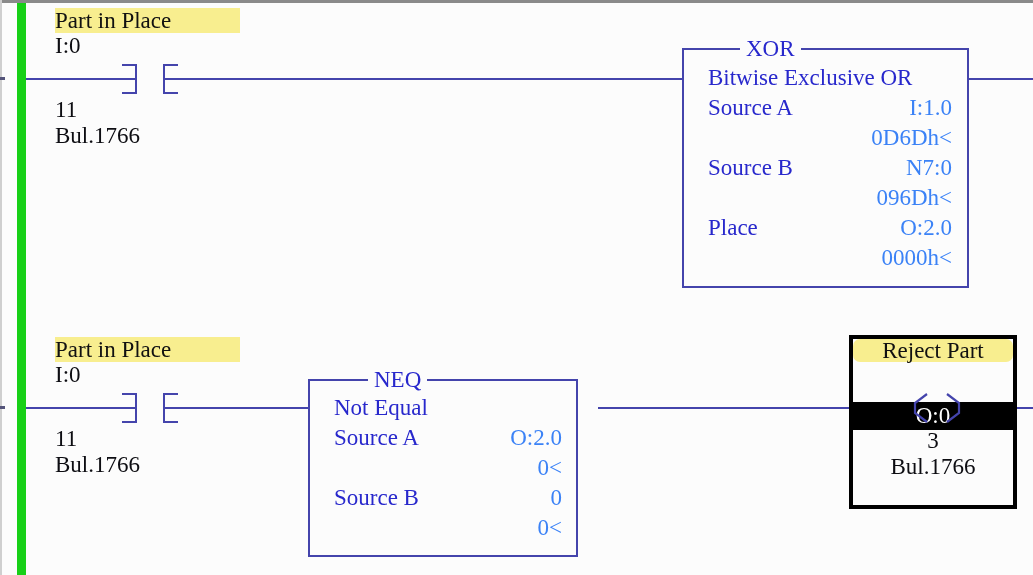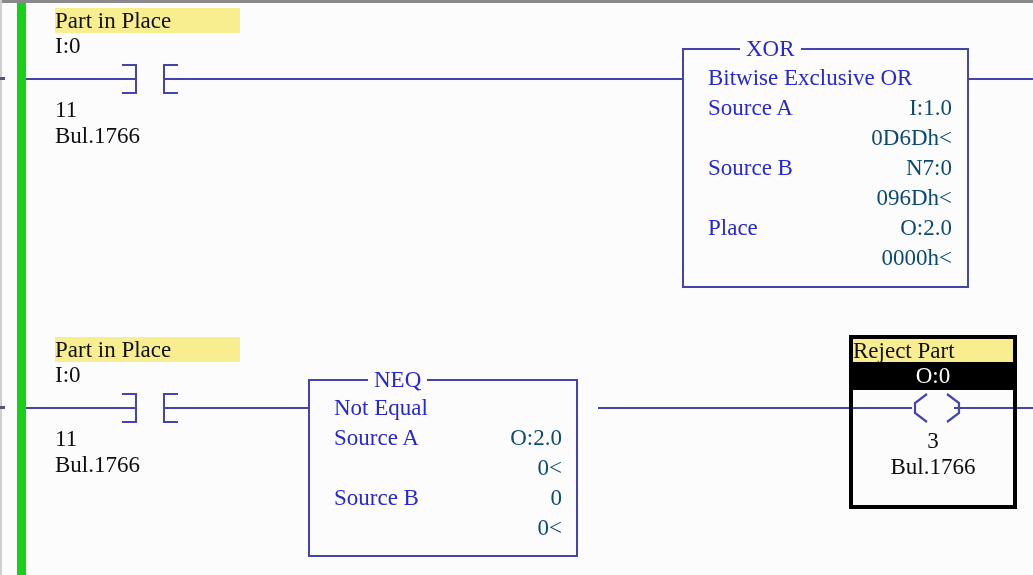--- a/index.html
+++ b/index.html
@@ -26,25 +26,25 @@
   
   .ctr{width:185px;text-align:left;line-height:25px;white-space:nowrap;}
   .comment{background:#f8ee8f;color:#111;}
   
   .block{box-sizing:border-box;border:2px solid #4444ac;background:#fcfcfc;z-index:2;}
   .block .title{position:absolute;top:-14px;background:#fcfcfc;padding:0 6px;
     color:#2828cc;line-height:26px;white-space:nowrap;}
   .block .rows{position:absolute;left:0;right:0;top:0;box-sizing:border-box;width:100%;}
   .row{display:flex;justify-content:space-between;height:30px;line-height:30px;white-space:nowrap;align-items:flex-end;}
   .row .lbl{color:#2828cc;}
-  .row .val{color:#0c4a6e;margin-left:auto;}
+  .row .val{color:#3b82f6;margin-left:auto;}
   
   .ote{box-sizing:border-box;border:4px solid #000;background:transparent;z-index:2;}
-  .ote .band-comment{height:23px;line-height:23px;text-align:left;background:#f8ee8f;color:#111;white-space:nowrap;}
-  .ote .band-addr{height:28px;line-height:27px;text-align:center;background:#000;color:#fff;white-space:nowrap;}
+  .ote .band-comment{height:23px;line-height:23px;text-align:center;background:#f8ee8f;color:#111;white-space:nowrap;border-radius:7px;}
+  .ote .band-addr{height:28px;line-height:27px;text-align:center;background:#000;color:#fff;white-space:nowrap;margin-top:40px;}
   .ote .ctr2{position:absolute;left:0;width:160px;text-align:center;line-height:25px;}
   svg{display:block;}
 </style>
 </head>
 <body>
 
 <div class="screen">
 
   <div class="abs top-edge"></div>
   <div class="abs left-edge"></div>

